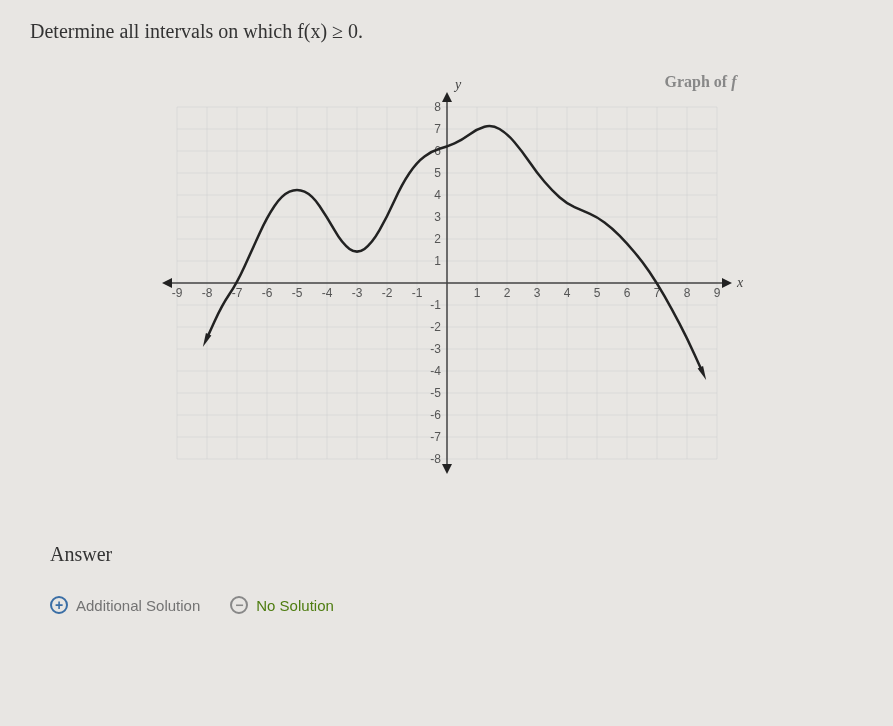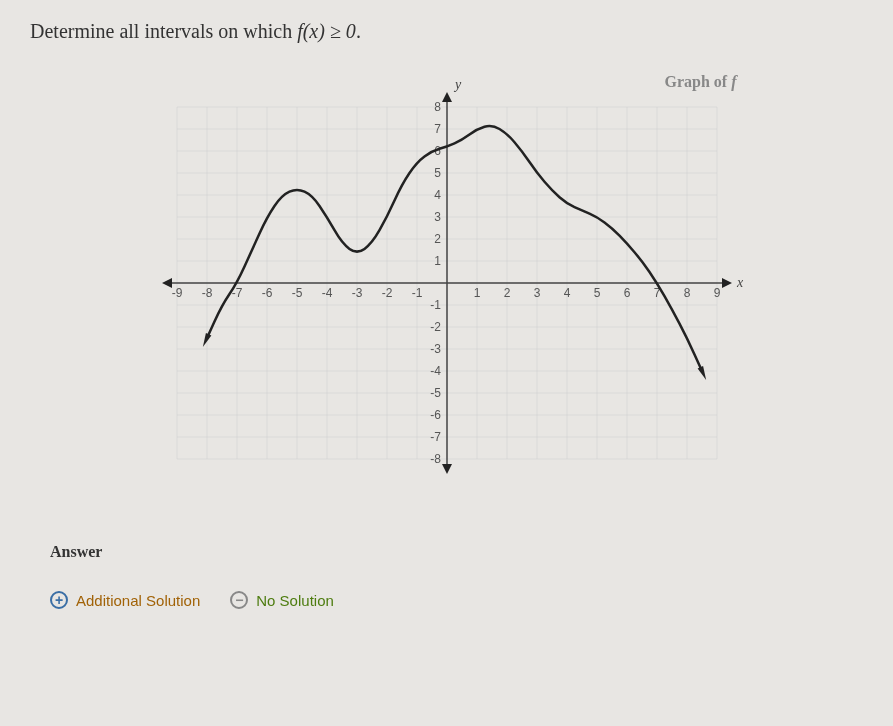--- a/index.html
+++ b/index.html
@@ -11,21 +11,20 @@
       padding: 20px 30px;
       color: #333;
       position: relative;
     }
     .question {
       font-size: 20px;
       margin-bottom: 20px;
       font-family: Georgia, serif;
     }
     .question .math {
-      font-style: italic;
       font-family: 'Times New Roman', serif;
     }
     .chart-container {
       position: relative;
       width: 600px;
       height: 440px;
       margin: 0 auto 30px;
     }
     .graph-label {
       position: absolute;
@@ -38,22 +37,22 @@
     }
     .graph-label .f-italic {
       font-style: italic;
       font-family: 'Times New Roman', serif;
     }
     .answer-section {
       margin-top: 40px;
       margin-left: 20px;
     }
     .answer-heading {
-      font-size: 16px;
-      font-weight: bold;
+      font-size: 20px;
+      font-weight: normal;
       margin-bottom: 30px;
     }
     .solution-buttons {
       display: flex;
       gap: 30px;
       font-family: Arial, sans-serif;
       font-size: 15px;
     }
     .solution-btn {
       display: flex;
@@ -73,21 +72,21 @@
     }
     .icon-plus {
       border: 2px solid #3a6ea5;
       color: #3a6ea5;
     }
     .icon-minus {
       border: 2px solid #888;
       color: #888;
     }
     .additional-text {
-      color: #a16207;
+      color: #737373;
     }
     .no-solution-text {
       color: #4d7c0f;
     }
     svg { overflow: visible; }
     .axis-line { stroke: #444; stroke-width: 1.5; }
     .grid-line { stroke: #ccc; stroke-width: 0.5; }
     .tick-label { font-size: 12px; fill: #555; font-family: Arial, sans-serif; }
     .axis-label { font-size: 14px; fill: #444; font-family: 'Times New Roman', serif; font-style: italic; }
     .curve { stroke: #222; stroke-width: 2.5; fill: none; }

